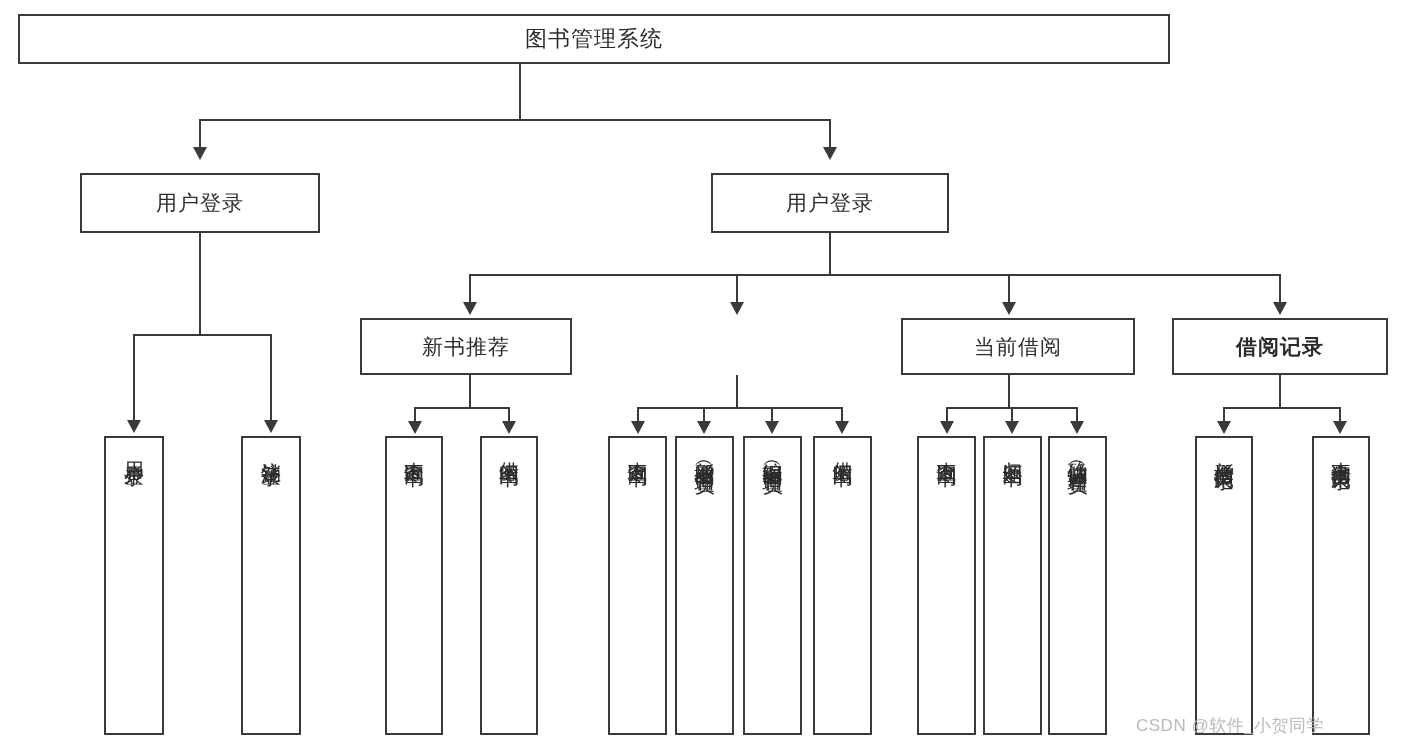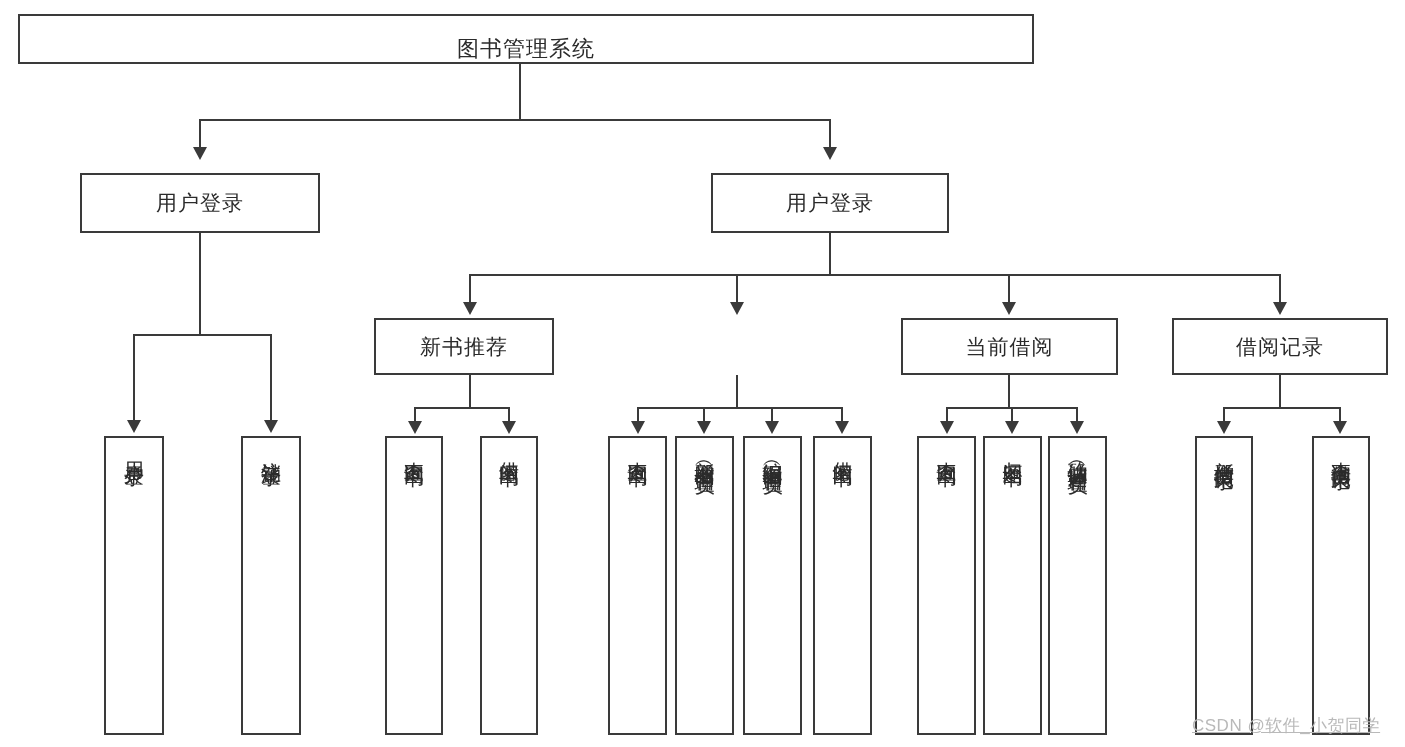--- a/index.html
+++ b/index.html
@@ -78,21 +78,21 @@
     color: #b9b9b9;
     white-space: nowrap;
     letter-spacing: 0.5px;
   }
 </style>
 </head>
 <body>
 
 <div id="canvas">
 
-  <div class="node horiz root" style="left:18px; top:14px; width:1016px; height:50px;align-items:flex-end;">
+  <div class="node horiz root" style="left:18px; top:14px; width:1152px; height:50px;">
     <span>图书管理系统</span>
   </div>
 
   <div class="ln vln" style="left:519px; top:64px; width:2px; height:56px;"></div>
   <div class="ln hln" style="left:199px; top:119px; width:632px; height:2px;"></div>
   <div class="ln vln" style="left:199px; top:119px; width:2px; height:30px;"></div>
   <div class="arrow" style="left:193px; top:147px;"></div>
   <div class="ln vln" style="left:829px; top:119px; width:2px; height:30px;"></div>
   <div class="arrow" style="left:823px; top:147px;"></div>
 
@@ -118,27 +118,27 @@
 
   <div class="ln vln" style="left:736px; top:274px; width:2px; height:30px;"></div>
   <div class="arrow" style="left:730px; top:302px;"></div>
 
   <div class="ln vln" style="left:1008px; top:274px; width:2px; height:30px;"></div>
   <div class="arrow" style="left:1002px; top:302px;"></div>
 
   <div class="ln vln" style="left:1279px; top:274px; width:2px; height:30px;"></div>
   <div class="arrow" style="left:1273px; top:302px;"></div>
 
-  <div class="node horiz" style="left:374px; top:318px; width:180px; height:57px;">
+  <div class="node horiz" style="left:360px; top:318px; width:212px; height:57px;">
     <span>新书推荐</span>
   </div>
-  <div class="node horiz" style="left:901px; top:318px; width:217px; height:57px;">
+  <div class="node horiz" style="left:901px; top:318px; width:234px; height:57px;">
     <span>当前借阅</span>
   </div>
-  <div class="node horiz" style="left:1172px; top:318px; width:216px; height:57px;">
+  <div class="node horiz" style="left:1172px; top:318px; width:216px; height:57px;font-weight:bold;">
     <span>借阅记录</span>
   </div>
 
   <div class="ln vln" style="left:469px; top:375px; width:2px; height:33px;"></div>
   <div class="ln hln" style="left:414px; top:407px; width:95px; height:2px;"></div>
   <div class="ln vln" style="left:414px; top:407px; width:2px; height:16px;"></div>
   <div class="arrow" style="left:408px; top:421px;"></div>
   <div class="ln vln" style="left:508px; top:407px; width:2px; height:16px;"></div>
   <div class="arrow" style="left:502px; top:421px;"></div>
 
@@ -206,15 +206,15 @@
     <span class="vlabel">确认归还（管理员）</span>
   </div>
 
   <div class="node vert" style="left:1195px; top:436px; width:58px; height:299px;">
     <span class="vlabel">新增借阅记录</span>
   </div>
   <div class="node vert" style="left:1312px; top:436px; width:58px; height:299px;">
     <span class="vlabel">查询借阅记录</span>
   </div>
 
-  <div id="watermark" style="left:1192px; top:714px;text-decoration:underline;">CSDN @软件_小贺同学</div>
+  <div id="watermark" style="left:1136px; top:714px;">CSDN @软件_小贺同学</div>
 
 </div>
 
 </body></html>

